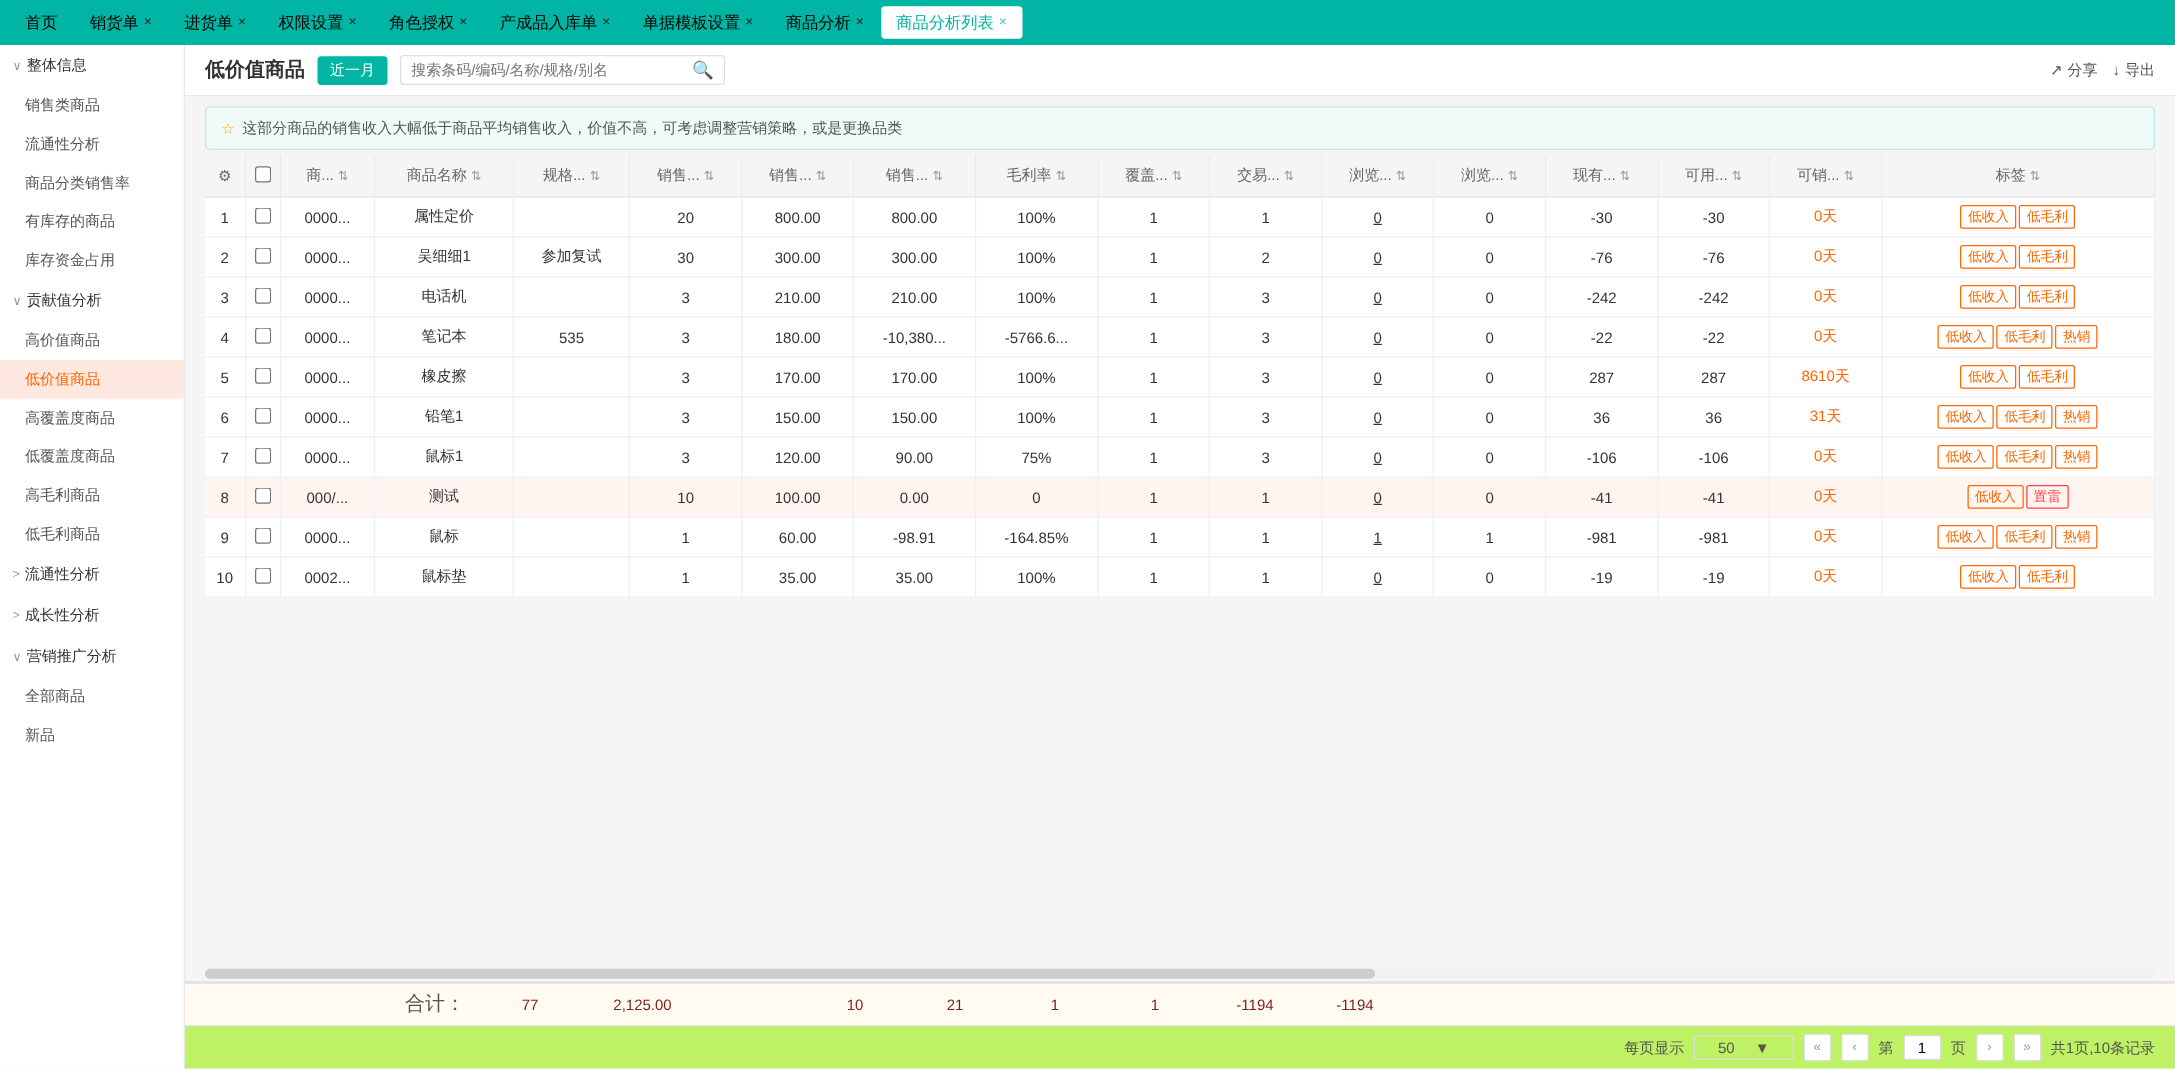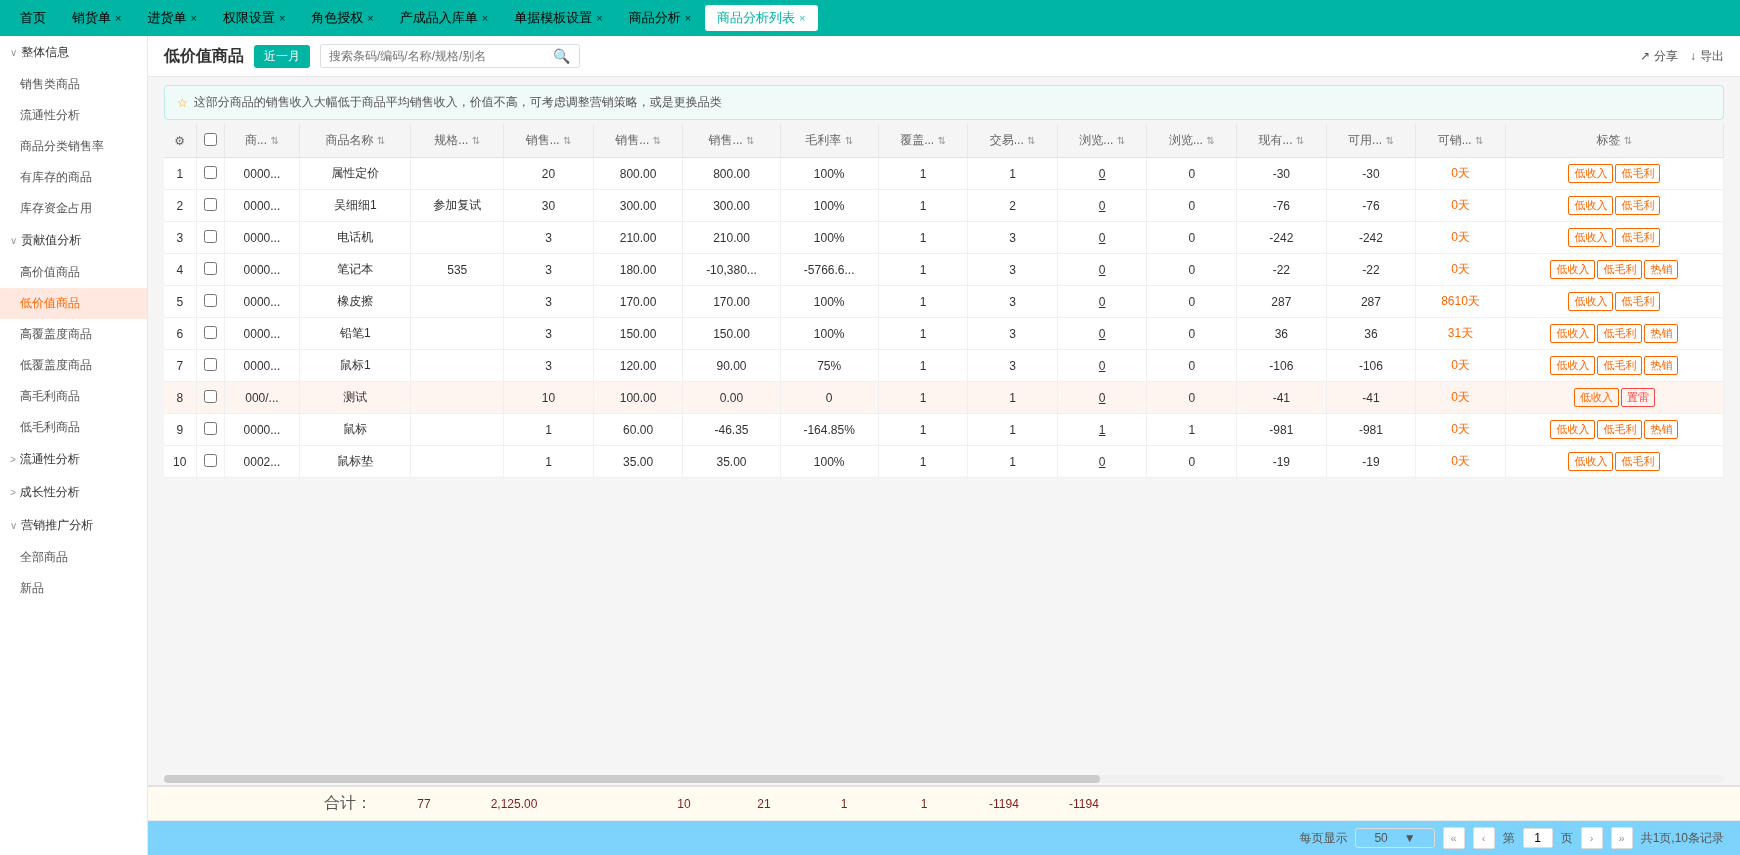--- a/index.html
+++ b/index.html
@@ -220,21 +220,21 @@
       color: #7f1d1d;
       padding: 0 6px;
     }
 
     
     .pagination-bar {
       display: flex;
       align-items: center;
       justify-content: flex-end;
       padding: 6px 16px;
-      background: #7dd3fc;
+      background: #bef264;
       border-top: 1px solid #e8e8e8;
       gap: 8px;
       font-size: 12px;
       color: #555;
     }
     .page-size-box {
       border: 1px solid #ddd;
       border-radius: 3px;
       padding: 2px 18px;
       font-size: 12px;
@@ -521,21 +521,21 @@
     <td><span class="tag tag-orange">低收入</span><span class="tag tag-red">置雷</span></td>
   </tr>
             <tr>
     <td>9</td>
     <td><input type="checkbox" style=""></td>
     <td>0000...</td>
     <td>鼠标</td>
     <td></td>
     <td>1</td>
     <td>60.00</td>
-    <td>-46.35</td>
+    <td>-98.91</td>
     <td>-164.85%</td>
     <td>1</td>
     <td>1</td>
     <td><span class="val-underline">1</span></td>
     <td>1</td>
     <td>-981</td>
     <td>-981</td>
     <td class="val-orange">0天</td>
     <td><span class="tag tag-orange">低收入</span><span class="tag tag-orange">低毛利</span><span class="tag tag-hot">热销</span></td>
   </tr>

